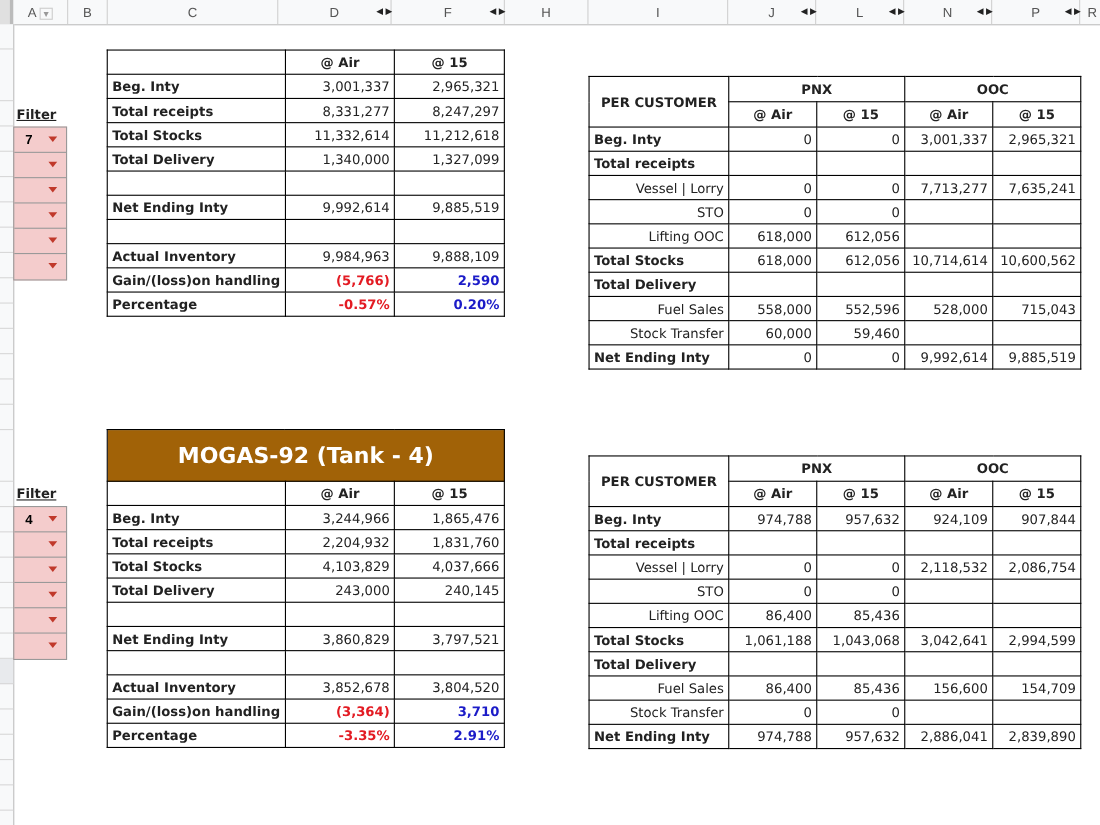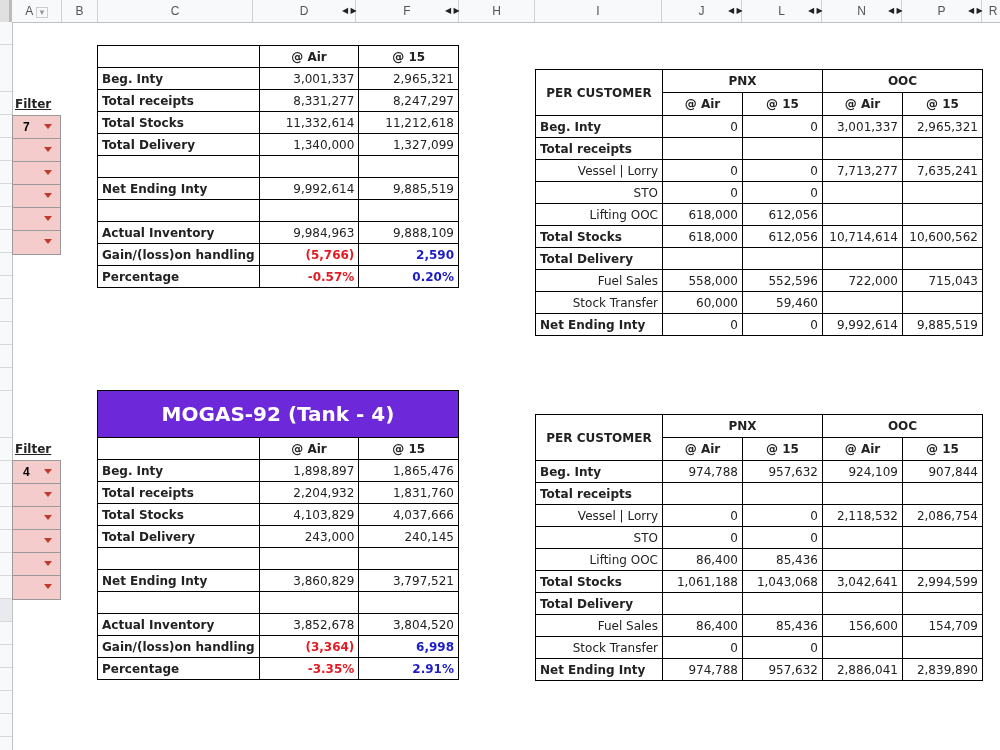--- a/index.html
+++ b/index.html
@@ -13,21 +13,21 @@
   .filter-label { position:absolute; left:15px; font-family:"DejaVu Sans", sans-serif; font-size:12px; font-weight:bold; text-decoration:underline; color:#222; }
   .filter-box { position:absolute; left:12px; width:49px; background:#f4cccc; border:1px solid #999; box-sizing:border-box; }
   .filter-box .fc { height:23px; border-bottom:1px solid #999; box-sizing:border-box; position:relative; font-size:12px; font-weight:bold; }
   .filter-box .fc:last-child { border-bottom:none; }
   .filter-box .fv { position:absolute; left:10px; top:4px; }
   .filter-box .dd { position:absolute; right:8px; top:8px; width:0; height:0; border-left:4px solid transparent; border-right:4px solid transparent; border-top:5px solid #c0392b; }
   table { border-collapse:collapse; position:absolute; font-family:"DejaVu Sans", sans-serif; font-size:12px; color:#222; }
   td { border:1px solid #000; height:22px; padding:0 4px; box-sizing:border-box; white-space:nowrap; }
   .title { font-size:20px; font-weight:bold; text-align:center; height:47px; }
   .title.yellow { background:#ffff00; color:#000; }
-  .title.red { background:#6d28d9; color:#fff; }
+  .title.red { background:#a16207; color:#fff; }
   .b { font-weight:bold; }
   .c { text-align:center; }
   .r { text-align:right; }
   .neg { color:#e31b23; }
   .pos { color:#1c1cc8; }
   .pc-hdr { font-weight:bold; text-align:center; }
 </style>
 </head>
 <body>
 
@@ -227,21 +227,21 @@
         <td class="b">Total Delivery</td>
         <td class="r"></td>
         <td class="r"></td>
         <td class="r"></td>
         <td class="r"></td>
       </tr>
   <tr>
         <td class="r">Fuel Sales</td>
         <td class="r">558,000</td>
         <td class="r">552,596</td>
-        <td class="r">722,000</td>
+        <td class="r">528,000</td>
         <td class="r">715,043</td>
       </tr>
   <tr>
         <td class="r">Stock Transfer</td>
         <td class="r">60,000</td>
         <td class="r">59,460</td>
         <td class="r"></td>
         <td class="r"></td>
       </tr>
   <tr>
@@ -282,21 +282,21 @@
       <tr>
         <td colspan="3" class="title red">MOGAS-92 (Tank - 4)</td>
       </tr>
   <tr>
     <td style="width:156px;"></td>
     <td class="b c" style="width:103px;">@ Air</td>
     <td class="b c" style="width:103px;">@ 15</td>
   </tr>
   <tr>
         <td class="b">Beg. Inty</td>
-        <td class="r">1,898,897</td>
+        <td class="r">3,244,966</td>
         <td class="r">1,865,476</td>
       </tr>
   <tr>
         <td class="b">Total receipts</td>
         <td class="r">2,204,932</td>
         <td class="r">1,831,760</td>
       </tr>
   <tr>
         <td class="b">Total Stocks</td>
         <td class="r">4,103,829</td>
@@ -323,21 +323,21 @@
         <td class="r"></td>
       </tr>
   <tr>
         <td class="b">Actual Inventory</td>
         <td class="r">3,852,678</td>
         <td class="r">3,804,520</td>
       </tr>
   <tr>
         <td class="b">Gain/(loss)on handling</td>
         <td class="r b neg">(3,364)</td>
-        <td class="r b pos">6,998</td>
+        <td class="r b pos">3,710</td>
       </tr>
   <tr>
         <td class="b">Percentage</td>
         <td class="r b neg">-3.35%</td>
         <td class="r b pos">2.91%</td>
       </tr>
 </tbody>
   </table>
 
 <table style="left:535px;top:414px;width:448px;">

